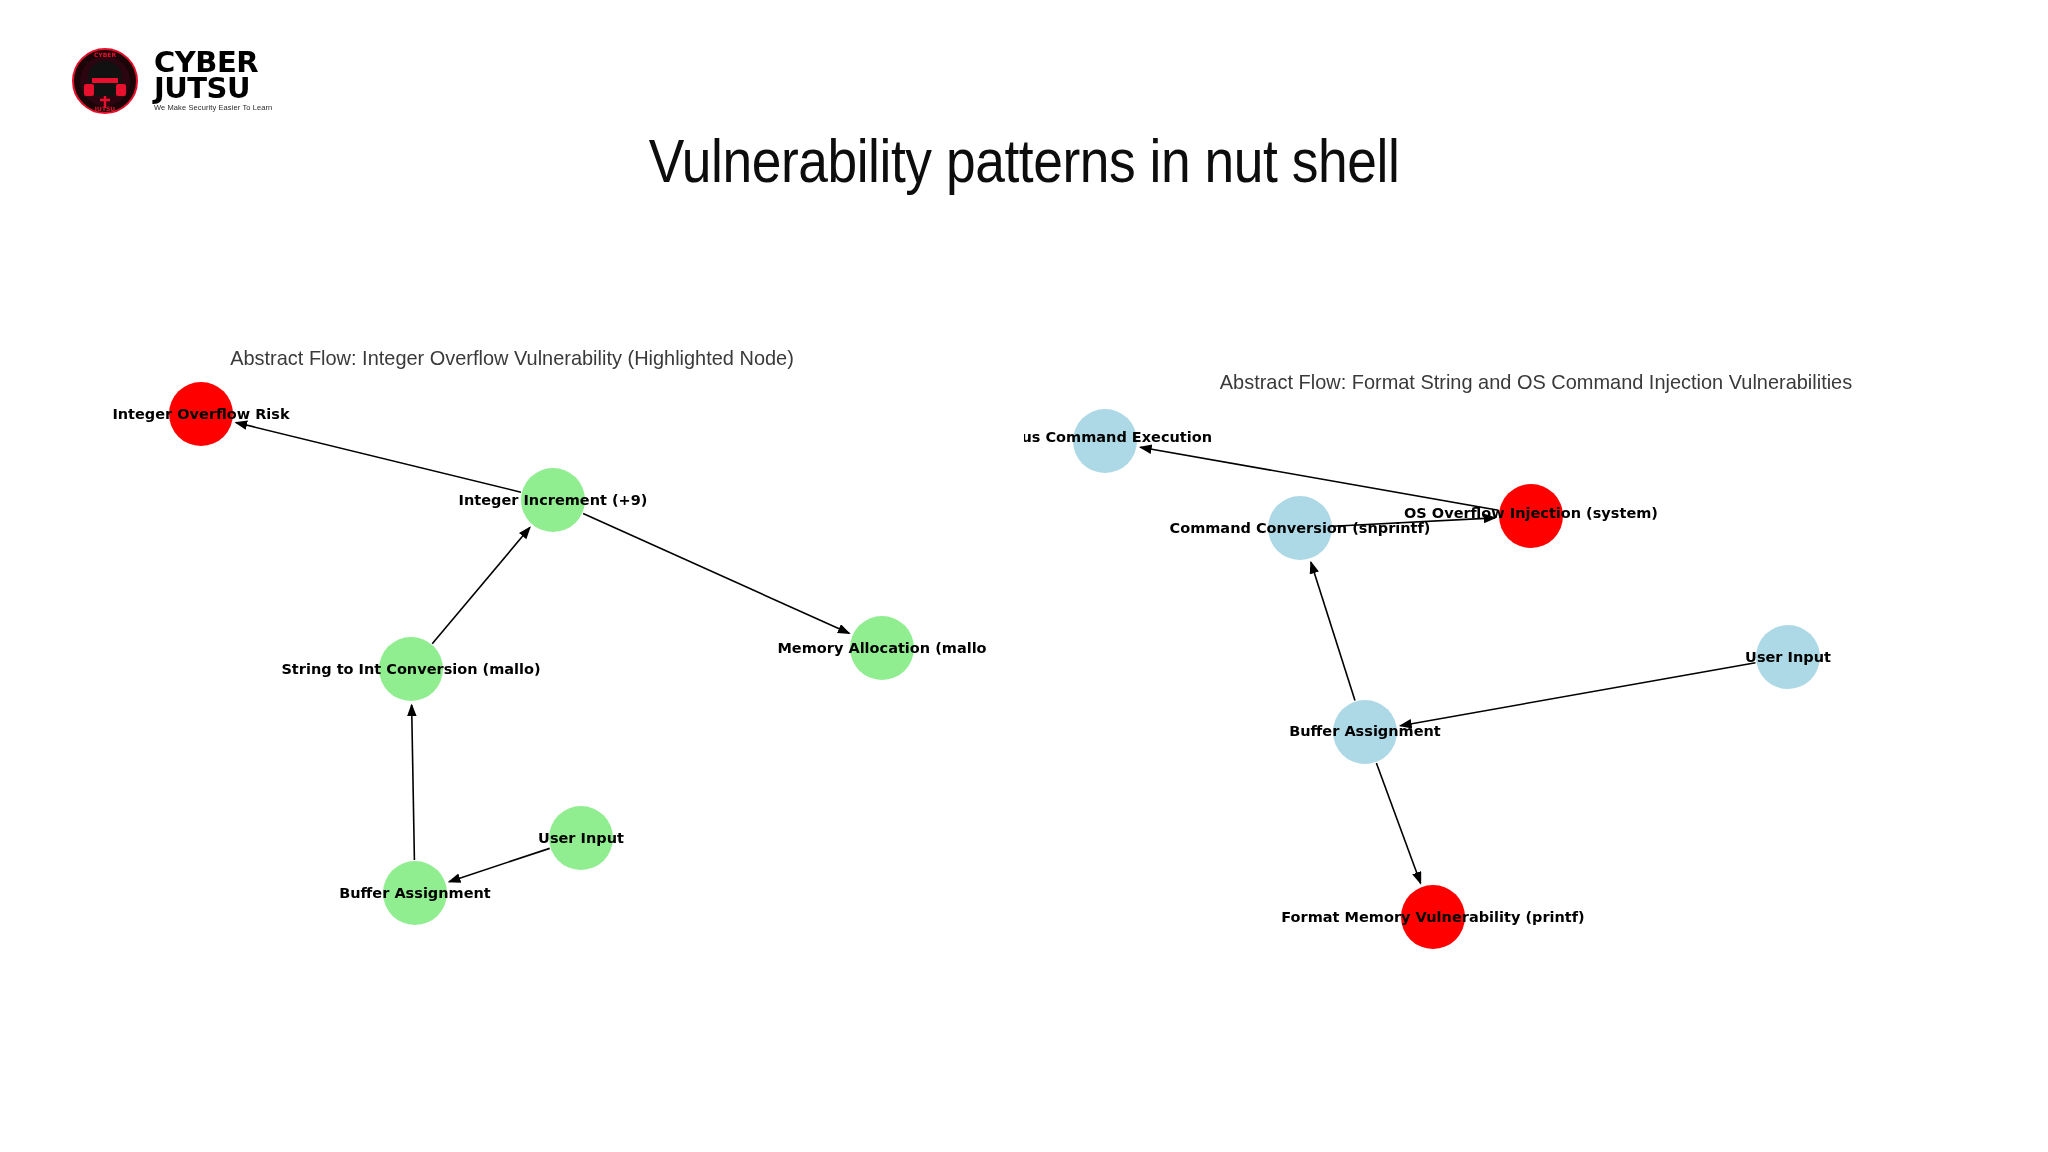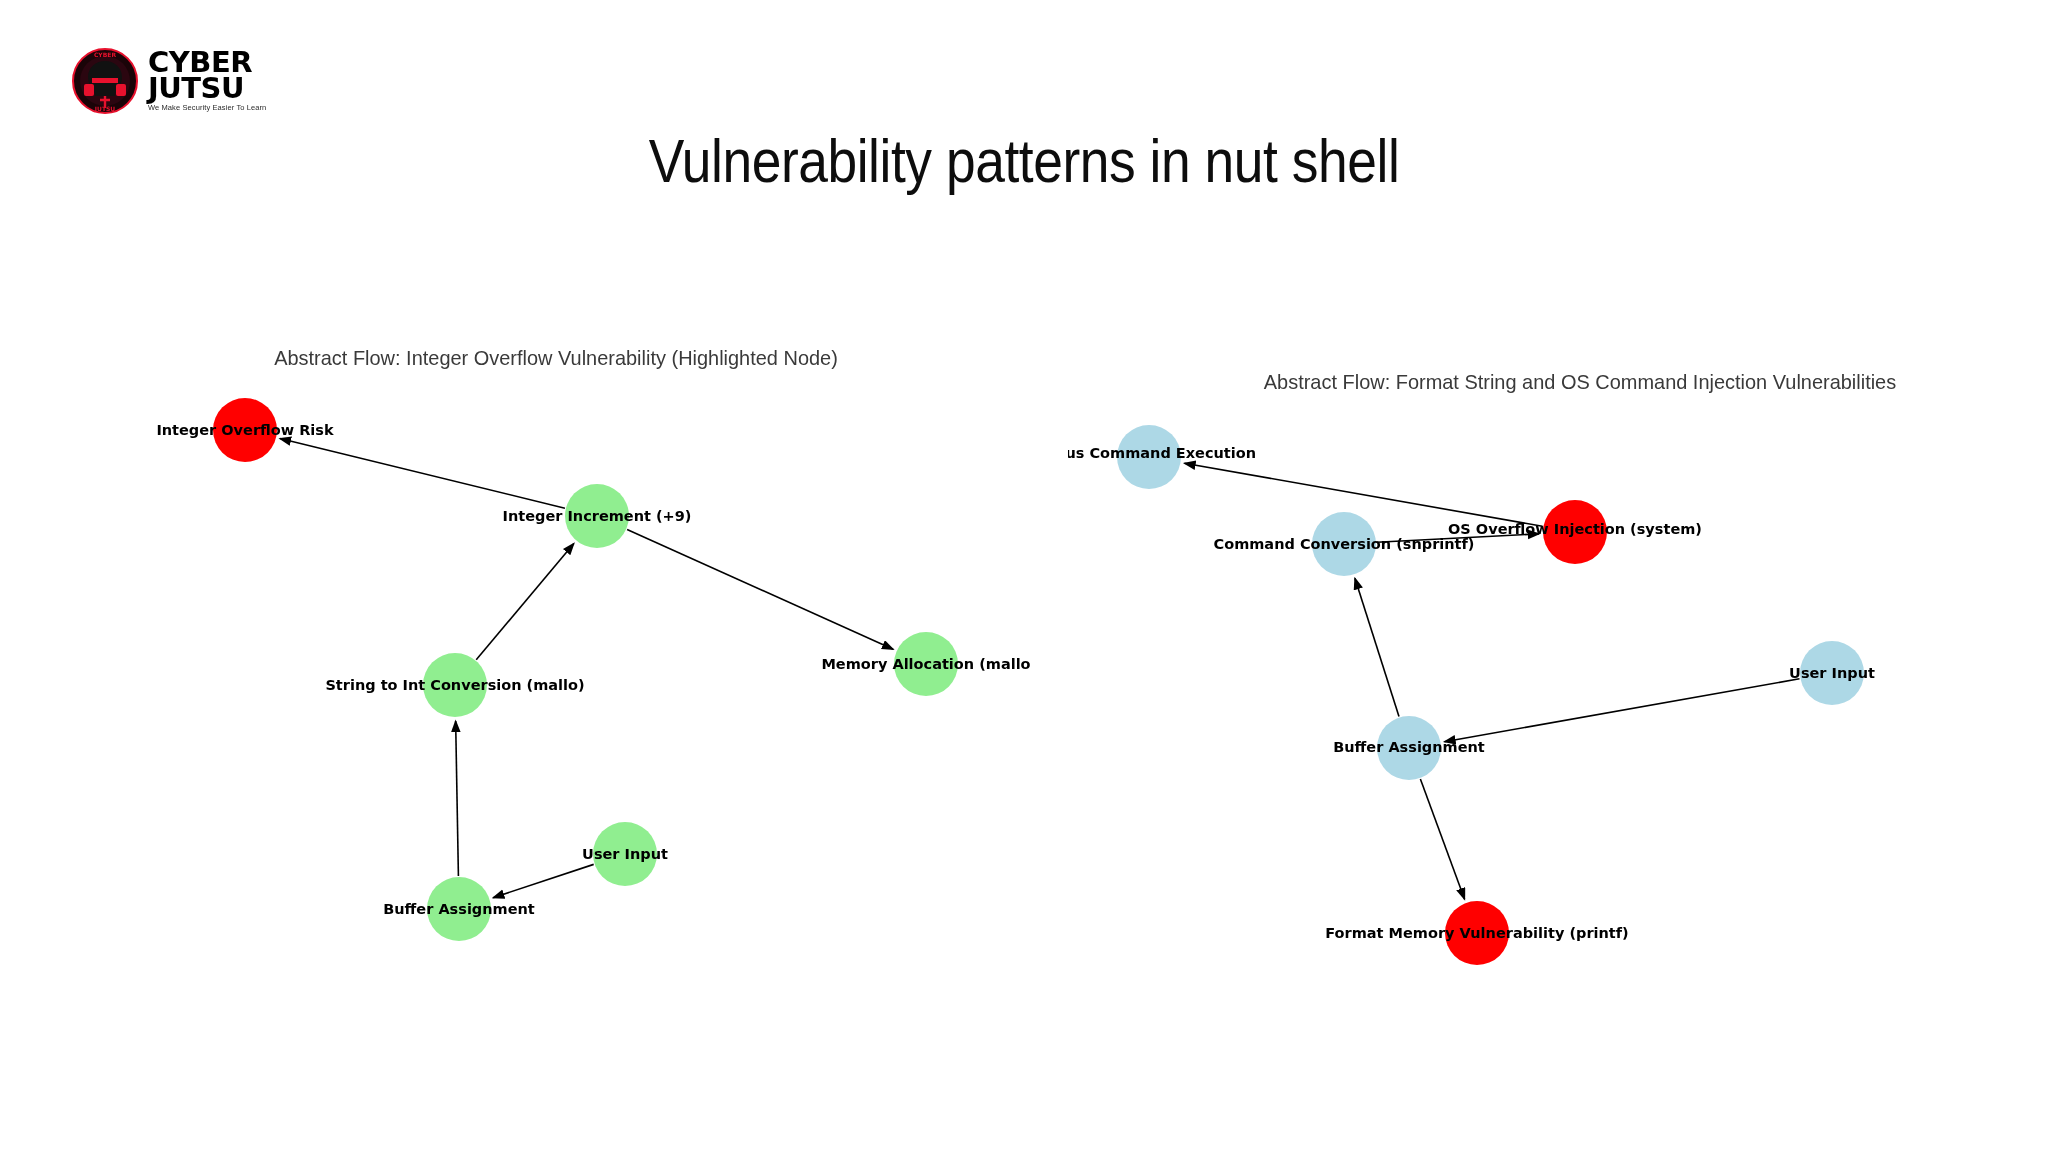--- a/index.html
+++ b/index.html
@@ -17,21 +17,21 @@
 
   
   #brand-logo {
     position: absolute;
     left: 72px;
     top: 42px;
     width: 230px;
     height: 78px;
     display: flex;
     align-items: center;
-    gap: 10px;
+    gap: 16px;
   }
   #logo-mark {
     width: 66px;
     height: 66px;
     flex: 0 0 66px;
     position: relative;
   }
   #logo-wordmark {
     display: flex;
     flex-direction: column;
@@ -66,36 +66,35 @@
     font-weight: 400;
     color: #0d0d0d;
     letter-spacing: -0.5px;
     transform: scaleX(0.86);
   }
 
   
   .figure-panel {
     position: absolute;
     overflow: hidden;
-    margin-left: 44px;
   }
   .figure-title {
     position: absolute;
     left: 0;
     width: 100%;
     text-align: center;
     font-family: "Liberation Sans", sans-serif;
     font-size: 21px;
     color: #3a3a3a;
     transform: scaleX(0.95);
   }
   .graph-canvas {
     position: absolute;
     left: 0;
-    top: 16px;
+    top: 0;
     width: 100%;
     height: 100%;
     overflow: hidden;
   }
   .graph-canvas svg {
     position: absolute;
     left: 0;
     top: 0;
   }
   .gnode {

